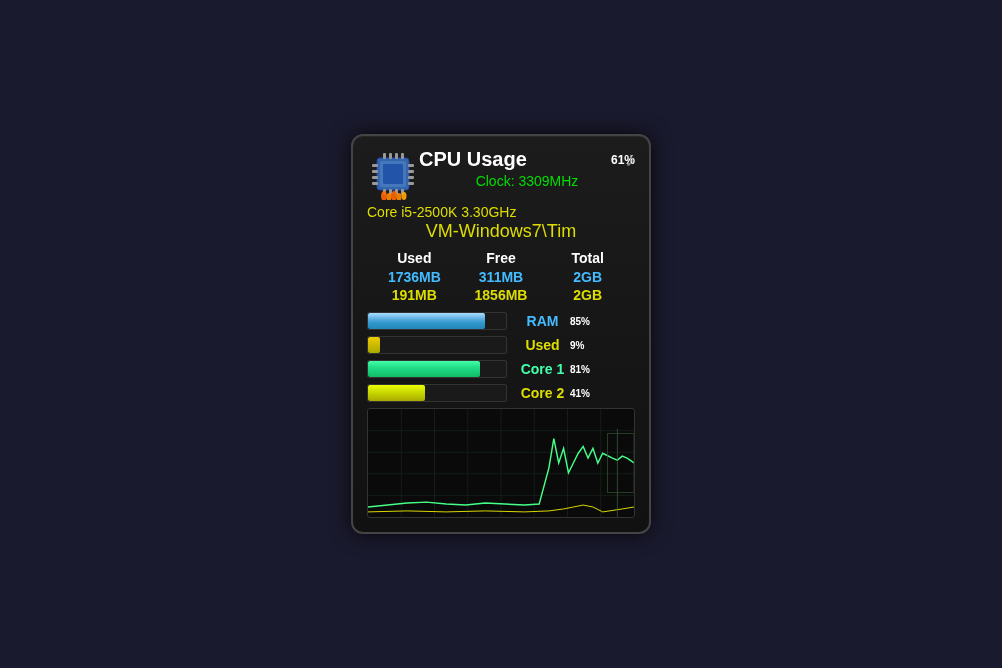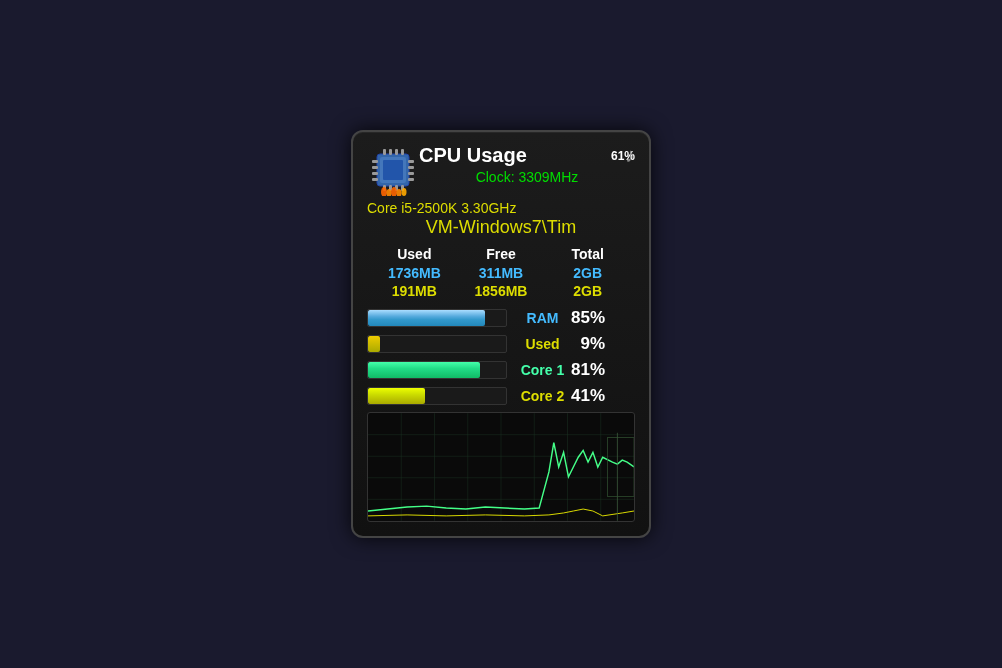--- a/index.html
+++ b/index.html
@@ -168,24 +168,23 @@
     }
 
     .bar-label {
       font-size: 14px;
       font-weight: bold;
       width: 55px;
       text-align: center;
     }
 
     .bar-percent {
-      font-size: 17px;
+      font-size: 10px;
       font-weight: bold;
       width: 35px;
-      text-align: right;
       color: #ffffff;
     }
 
     .bar-row.ram-row .bar-label { color: #44bbff; }
     .bar-row.page-row .bar-label { color: #dddd00; }
     .bar-row.core1-row .bar-label { color: #44ffaa; }
     .bar-row.core2-row .bar-label { color: #dddd00; }
 
     
     .graph-area {

